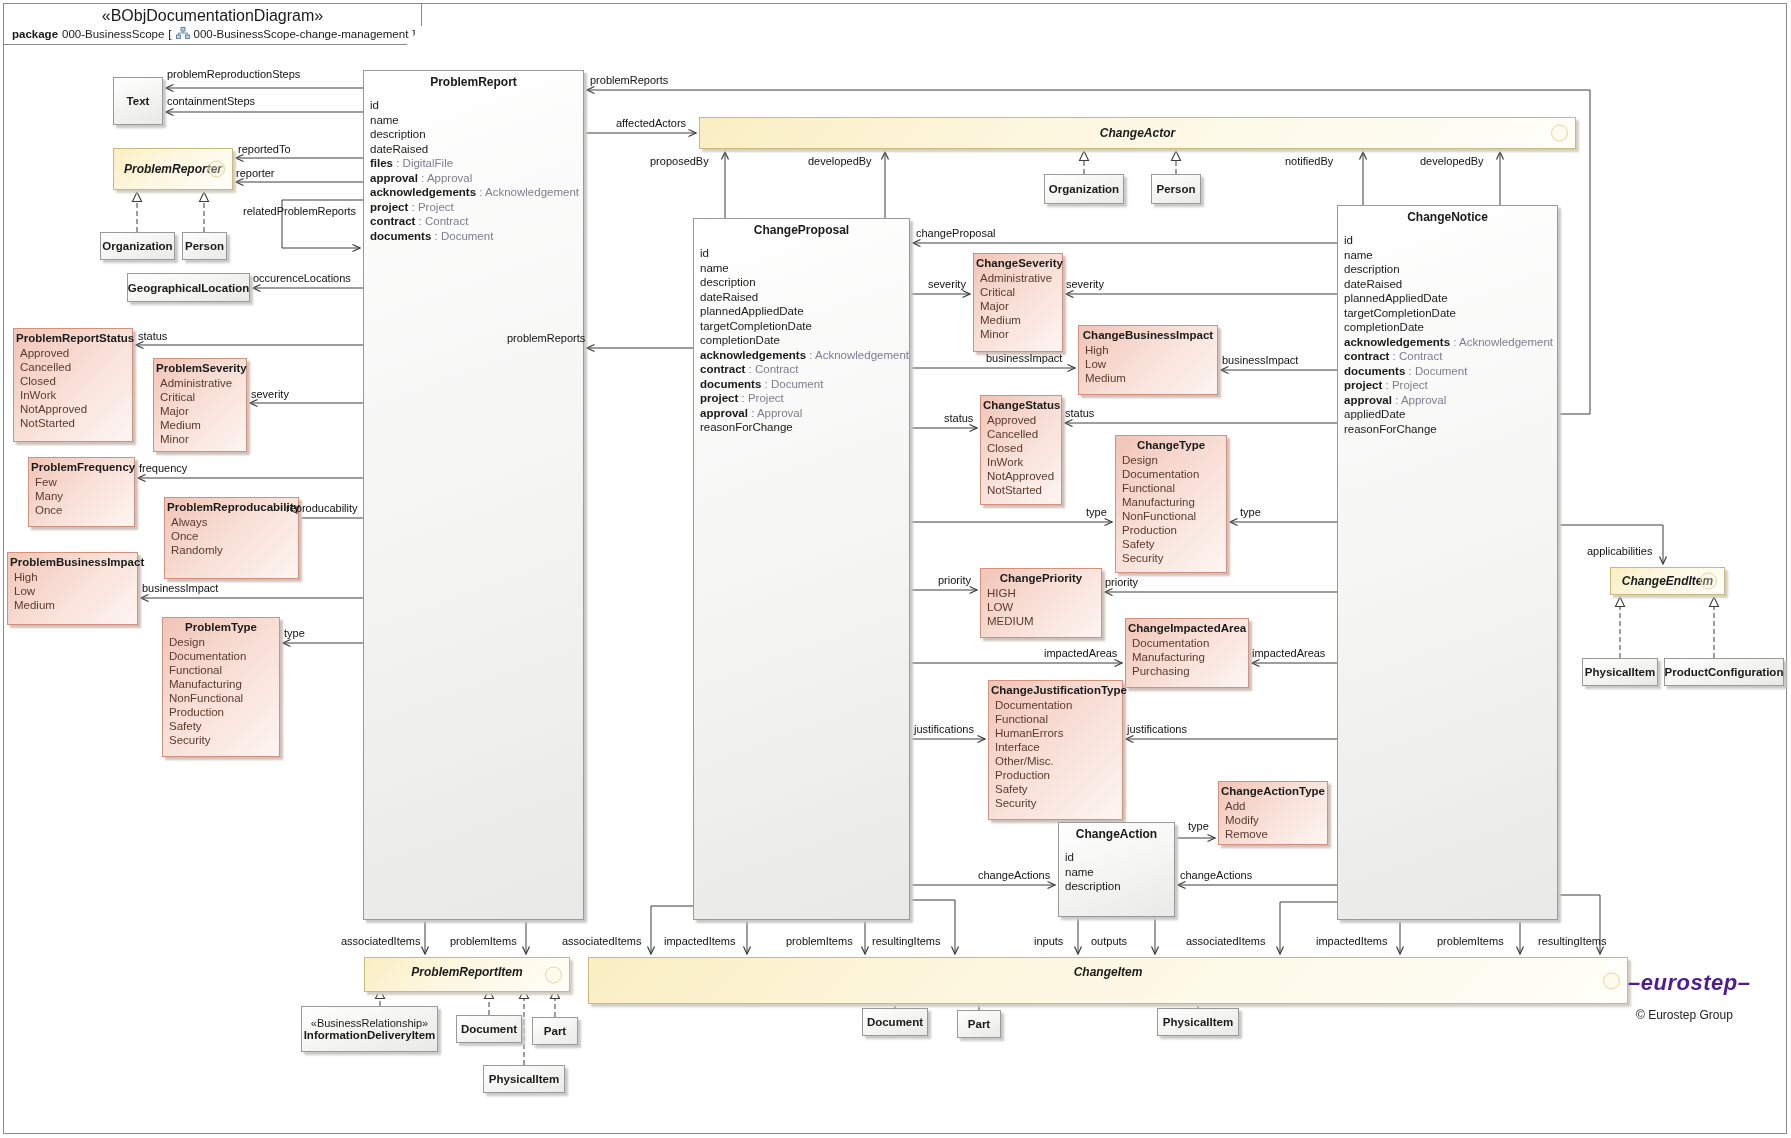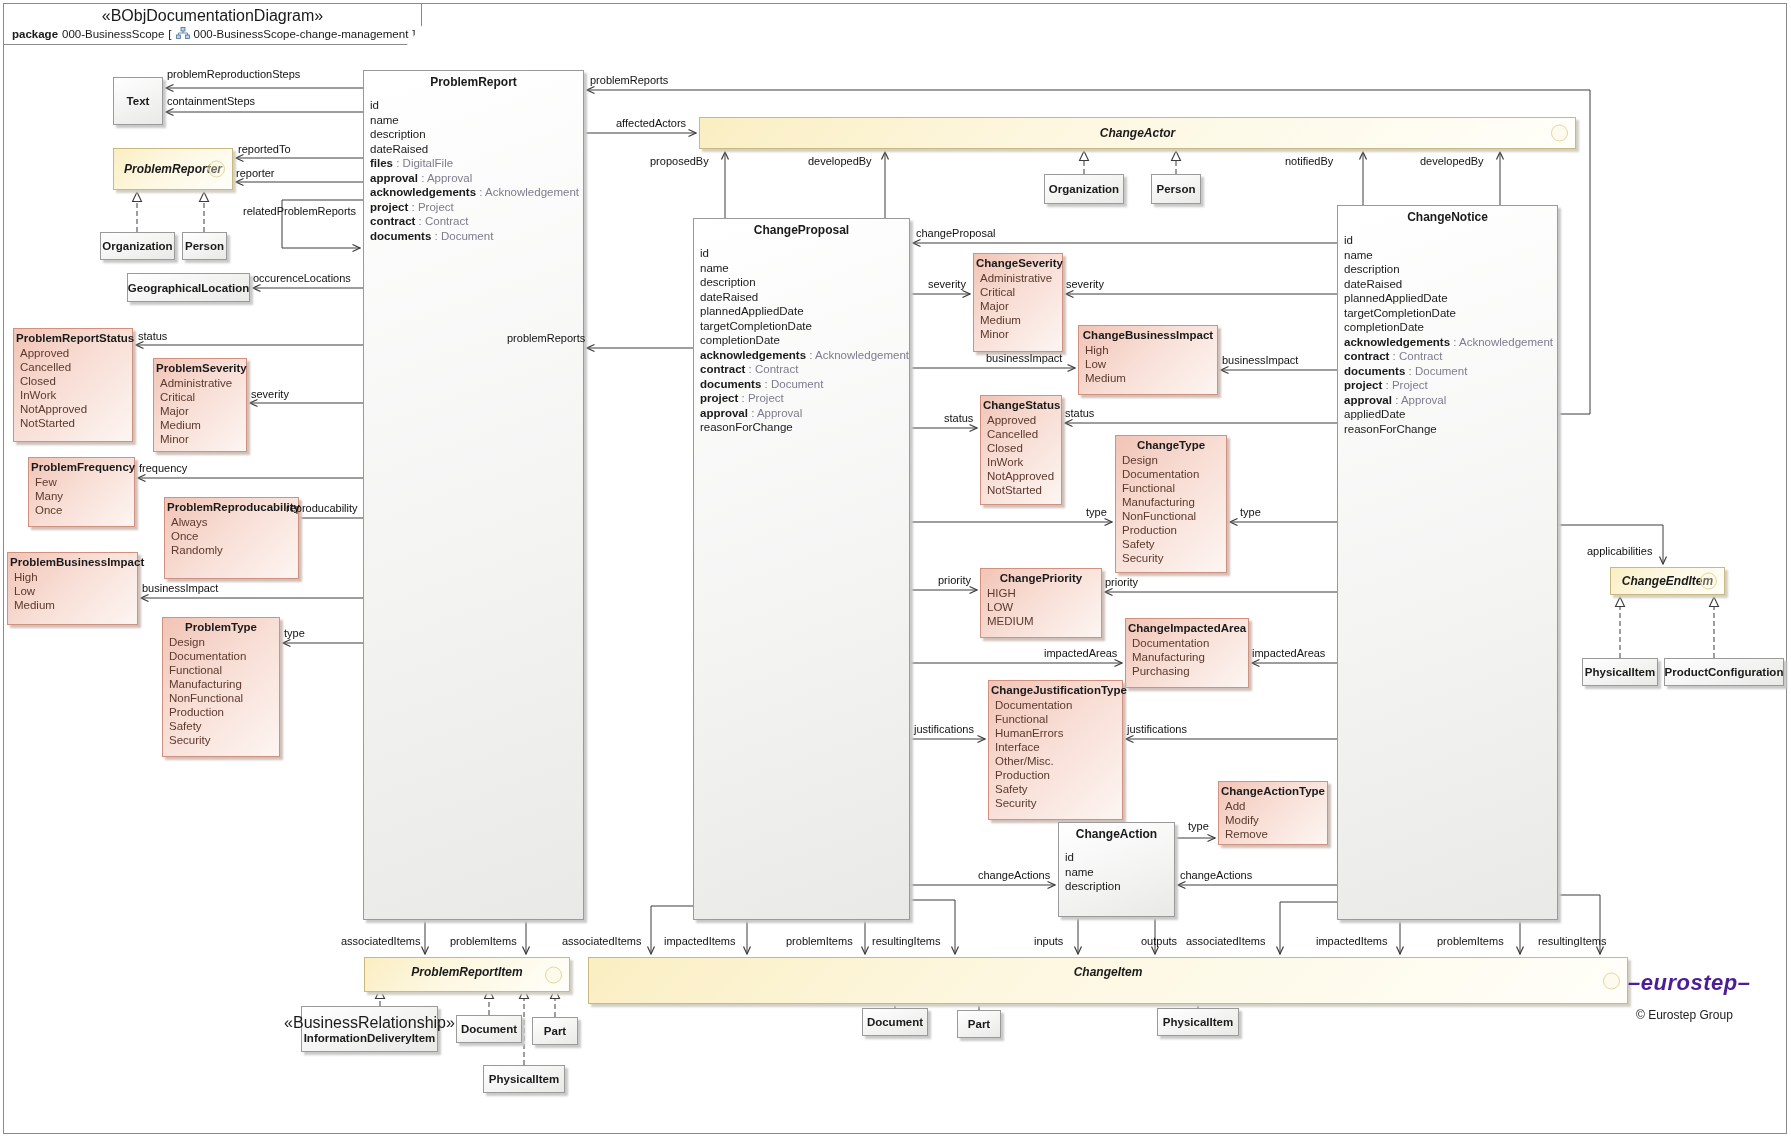--- a/index.html
+++ b/index.html
@@ -35,21 +35,21 @@
   .bar-box{background:linear-gradient(135deg,#faeec2 0%,#fdf7e0 40%,#fffef9 100%);
            border:1px solid #c9b97e;box-shadow:3px 3px 2px #d2cfc4;}
   .bar-box .title{font-weight:bold;font-style:italic;font-size:12px;text-align:center;}
   .circle{position:absolute;right:7px;top:50%;transform:translateY(-50%);
           width:15px;height:15px;border-radius:50%;border:1.5px solid #e4d79f;
           background:rgba(252,246,220,.35);}
   .simple-box{background:linear-gradient(160deg,#ffffff 0%,#f3f3f2 55%,#e9e9e8 100%);
               border:1px solid #9a9a9a;box-shadow:3px 3px 2px #c9c9c9;
               display:flex;flex-direction:column;align-items:center;justify-content:center;}
   .simple-box .title{font-weight:bold;font-size:11.5px;white-space:nowrap;}
-  .simple-box .stereo{font-size:16px;white-space:nowrap;}
+  .simple-box .stereo{font-size:11px;white-space:nowrap;}
   .edge-label{position:absolute;font-size:11px;color:#111;white-space:nowrap;}
   
   .logo{position:absolute;left:1628px;top:970px;color:#4c1d95;font-weight:bold;
         font-style:italic;font-size:22px;letter-spacing:.5px;}
   .logo .dash{font-weight:bold;}
   .copyright{position:absolute;left:1636px;top:1008px;font-size:12px;color:#222;}
   .dicon{display:inline-block;}
 </style>
 </head>
 <body>
@@ -462,21 +462,21 @@
       <div class="edge-label" style="left: 1180px; top: 869px;">changeActions</div>
       <div class="edge-label" style="left: 1188px; top: 820px;">type</div>
       <div class="edge-label" style="left: 1587px; top: 545px;">applicabilities</div>
       <div class="edge-label" style="left: 341px; top: 935px;">associatedItems</div>
       <div class="edge-label" style="left: 450px; top: 935px;">problemItems</div>
       <div class="edge-label" style="left: 562px; top: 935px;">associatedItems</div>
       <div class="edge-label" style="left: 664px; top: 935px;">impactedItems</div>
       <div class="edge-label" style="left: 786px; top: 935px;">problemItems</div>
       <div class="edge-label" style="left: 872px; top: 935px;">resultingItems</div>
       <div class="edge-label" style="left: 1034px; top: 935px;">inputs</div>
-      <div class="edge-label" style="left: 1141px; top: 935px;">outputs</div>
+      <div class="edge-label" style="left: 1091px; top: 935px;">outputs</div>
       <div class="edge-label" style="left: 1186px; top: 935px;">associatedItems</div>
       <div class="edge-label" style="left: 1316px; top: 935px;">impactedItems</div>
       <div class="edge-label" style="left: 1437px; top: 935px;">problemItems</div>
       <div class="edge-label" style="left: 1538px; top: 935px;">resultingItems</div>
     </div>
 
   <div class="logo"><span class="dash">–</span><span>eurostep</span><span class="dash">–</span></div>
   <div class="copyright">© Eurostep Group</div>
 </div>
 

